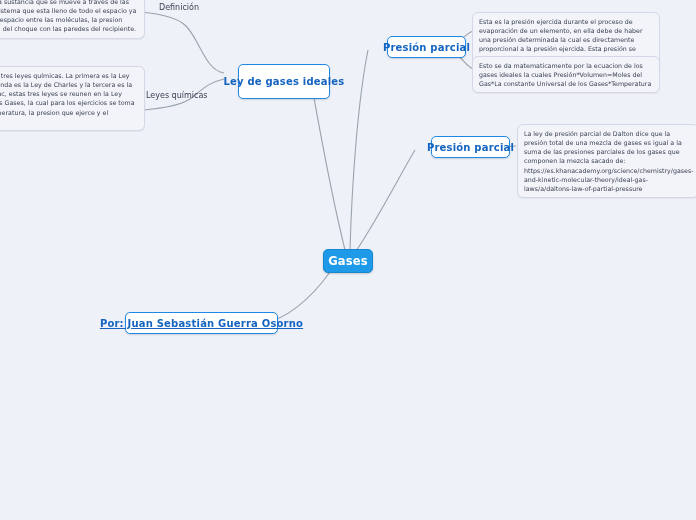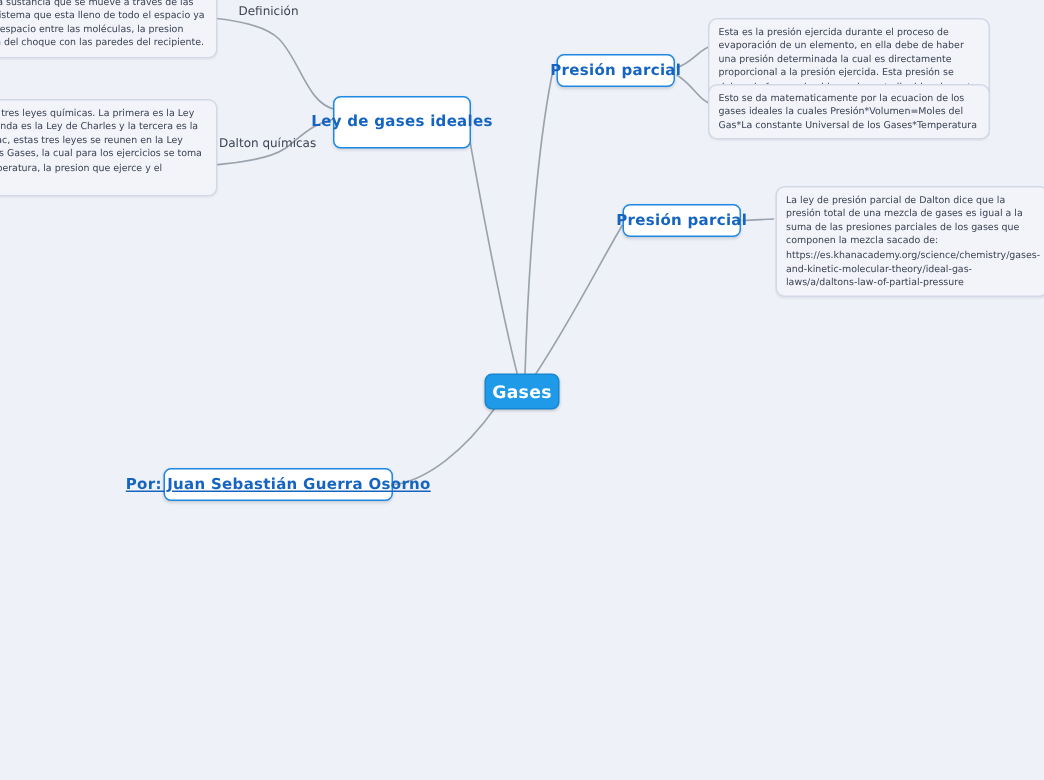--- a/index.html
+++ b/index.html
@@ -53,20 +53,21 @@
     font-size: 11.5px;
     border: 1px solid #1687d0;
     box-shadow: 0 1px 2px rgba(0,0,0,.18);
   }
   .node.branch {
     background: #ffffff;
     color: #1565c0;
     font-size: 10px;
     border: 1.6px solid #1e88e5;
     box-shadow: 0 1px 2px rgba(0,0,0,.14);
+    margin-left: 16px;
   }
   
   .edge-label {
     position: absolute;
     font-size: 8px;
     color: #3c4452;
     white-space: nowrap;
   }
   
   .note {
@@ -128,21 +129,21 @@
 
   <div class="note" style="left:472px; top:56px; width:188px;">
     <p>Esto se da matematicamente por la ecuacion de los gases ideales la cuales Presión*Volumen=Moles del Gas*La constante Universal de los Gases*Temperatura</p>
   </div>
 
   <div class="note" style="left:517px; top:124px; width:182px;">
     <p>La ley de presión parcial de Dalton dice que la presión total de una mezcla de gases es igual a la suma de las presiones parciales de los gases que componen la mezcla sacado de: https://es.khanacademy.org/science/chemistry/gases-and-kinetic-molecular-theory/ideal-gas-laws/a/daltons-law-of-partial-pressure</p>
   </div>
 
   <div class="edge-label" style="left:159px; top:3px;">Definición</div>
-  <div class="edge-label" style="left:146px; top:91px;">Dalton químicas</div>
+  <div class="edge-label" style="left:146px; top:91px;">Leyes químicas</div>
 
   <div class="node branch" style="left:222px; top:64px; width:92px; height:35px;">
     <span>Ley de gases ideales</span>
   </div>
 
   <div class="node branch" style="left:371px; top:36px; width:79px; height:22px;">
     <span>Presión parcial</span>
   </div>
 
   <div class="node branch" style="left:415px; top:136px; width:79px; height:22px;">

